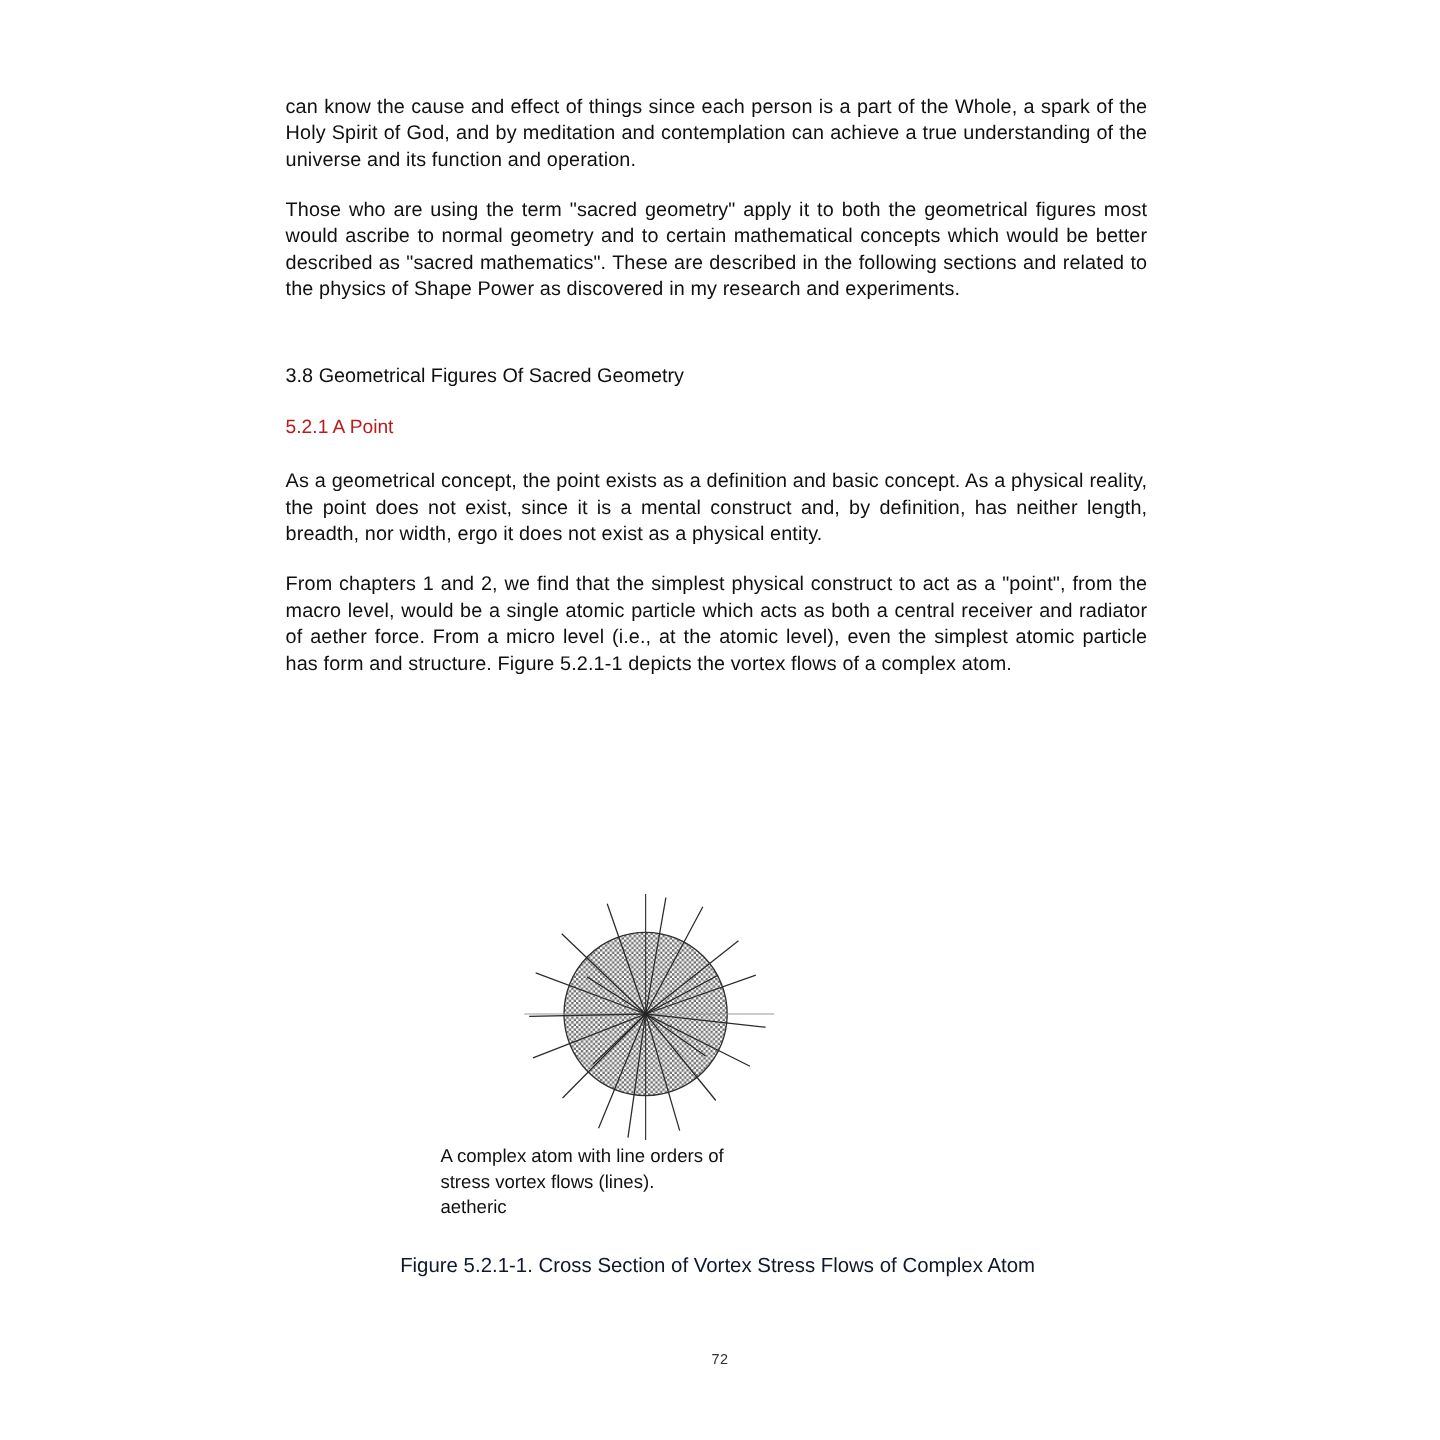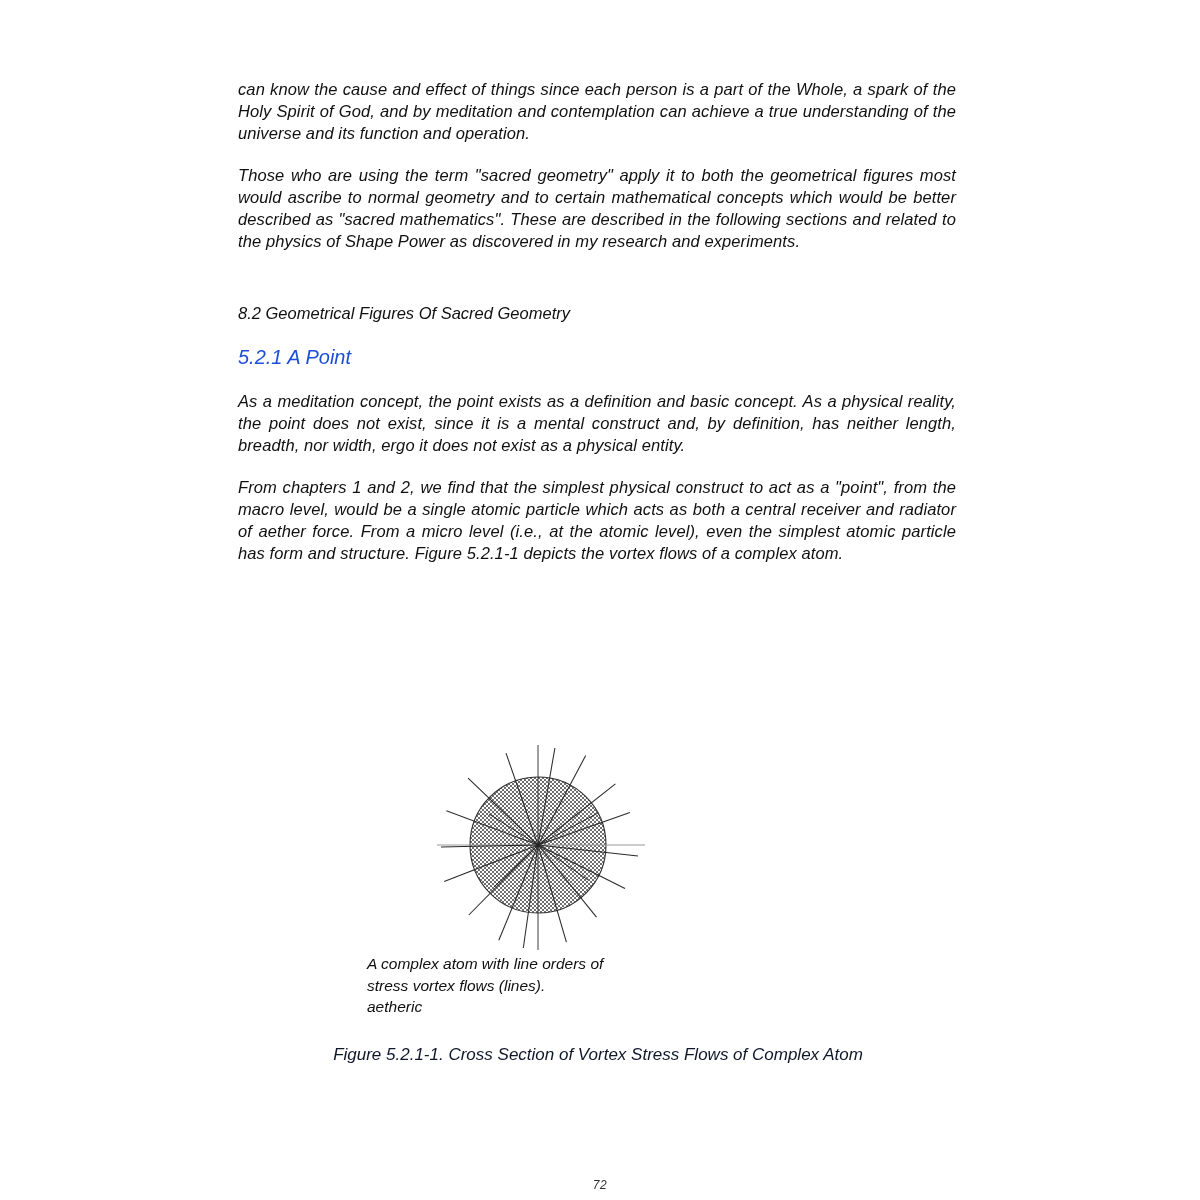--- a/index.html
+++ b/index.html
@@ -15,21 +15,20 @@
     color: #000000;
     overflow: hidden;
   }
 
   .page {
     position: absolute;
     left: 0; top: 0;
     width: 1200px;
     height: 1200px;
     background: #ffffff;
-    font-style: italic;
   }
 
   .content {
     position: absolute;
     left: 238px;
     top: 78px;
     width: 718px;
   }
 
   p.body-par {
@@ -47,24 +46,24 @@
 
   h2.sec-head {
     margin: 0 0 22px 0;
     font-size: 16.5px;
     line-height: 22px;
     font-weight: normal;
     color: #101010;
   }
   h3.sub-head {
     margin: 0 0 22px 0;
-    font-size: 20px;
+    font-size: 16px;
     line-height: 22px;
     font-weight: normal;
-    color: #1d4ed8;
+    color: #b91c1c;
   }
 
   
   .figure-block {
     position: absolute;
     left: 0;
     top: 735px;
     width: 1200px;
   }
   .figure-art {
@@ -96,43 +95,43 @@
     width: 690px;
     text-align: center;
     font-size: 17px;
     line-height: 24px;
     color: #0f172a;
   }
 
   .page-number {
     position: absolute;
     left: 0;
-    top: 1178px;
+    top: 1126px;
     width: 1200px;
     text-align: center;
     font-size: 12px;
     color: #303030;
     letter-spacing: 0.5px;
   }
 </style>
 </head>
 <body>
 
 <div class="page">
 
   <div class="content">
     <p class="body-par">can know the cause and effect of things since each person is a part of the Whole, a spark of the Holy Spirit of God, and by meditation and contemplation can achieve a true understanding of the universe and its function and operation.</p>
     <p class="body-par">Those who are using the term "sacred geometry" apply it to both the geometrical figures most would ascribe to normal geometry and to certain mathematical concepts which would be better described as "sacred mathematics". These are described in the following sections and related to the physics of Shape Power as discovered in my research and experiments.</p>
 
     <div class="spacer-lg"></div>
 
-    <h2 class="sec-head">8.2 Geometrical Figures Of Sacred Geometry</h2>
+    <h2 class="sec-head">3.8 Geometrical Figures Of Sacred Geometry</h2>
     <h3 class="sub-head">5.2.1  A Point</h3>
 
-    <p class="body-par">As a meditation concept, the point exists as a definition and basic concept. As a physical reality, the point does not exist, since it is a mental construct and, by definition, has neither length, breadth, nor width, ergo it does not exist as a physical entity.</p>
+    <p class="body-par">As a geometrical concept, the point exists as a definition and basic concept. As a physical reality, the point does not exist, since it is a mental construct and, by definition, has neither length, breadth, nor width, ergo it does not exist as a physical entity.</p>
     <p class="body-par">From chapters 1 and 2, we find that the simplest physical construct to act as a "point", from the macro level, would be a single atomic particle which acts as both a central receiver and radiator of aether force. From a micro level (i.e., at the atomic level), even the simplest atomic particle has form and structure. Figure 5.2.1-1 depicts the vortex flows of a complex atom.</p>
   </div>
 
   <div class="figure-block">
     <div class="figure-art">
       <svg width="1200" height="225" viewBox="0 0 1200 225">
         <defs>
           <pattern id="stipple" width="4" height="4" patternUnits="userSpaceOnUse">
             <rect width="4" height="4" fill="#ffffff"></rect>
             <rect x="0" y="0" width="2" height="2" fill="#6e6e6e"></rect>

